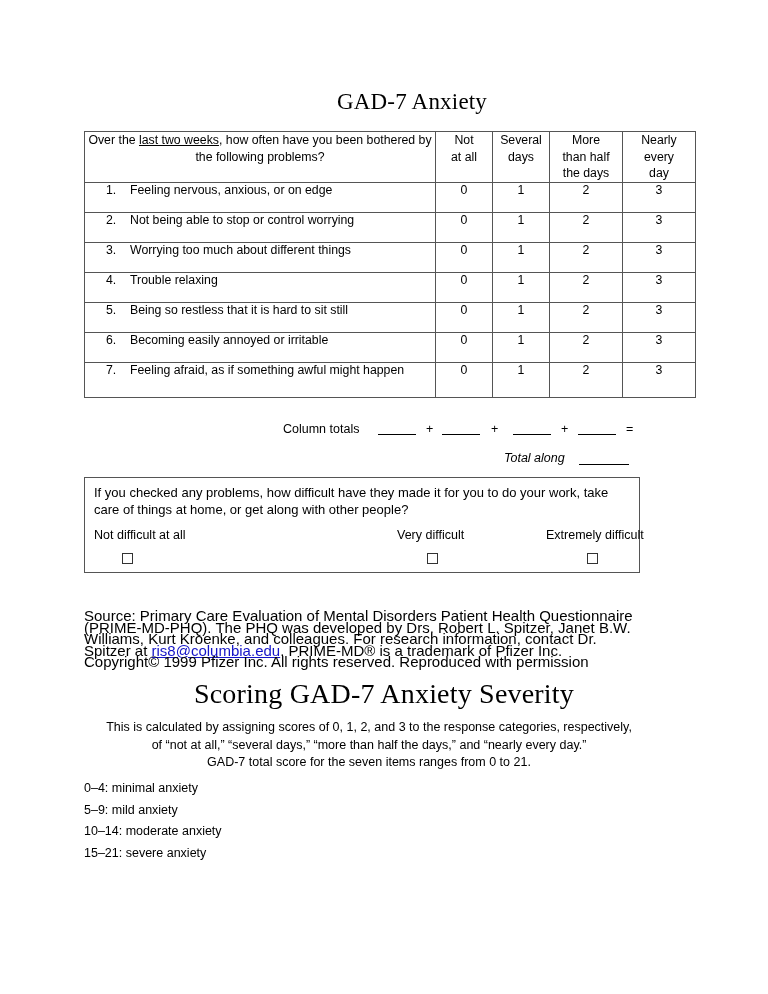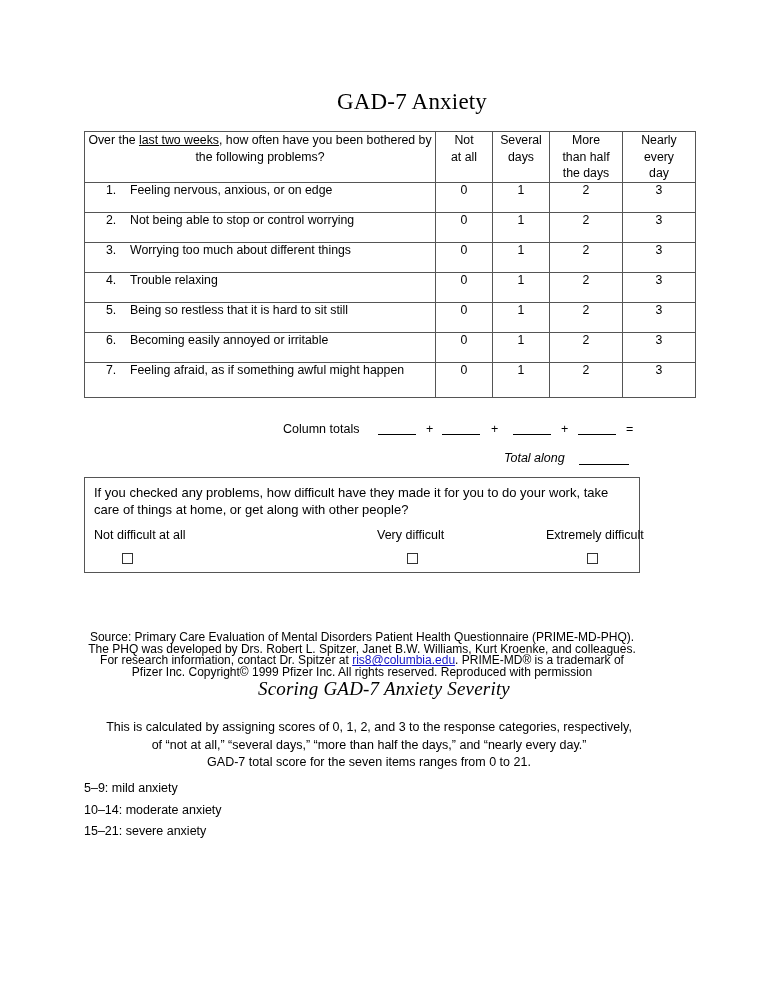--- a/index.html
+++ b/index.html
@@ -29,21 +29,21 @@
     position: absolute;
     left: 0;
     width: 768px;
     text-align: center;
     font-family: "Liberation Serif", serif;
     font-size: 23px;
     letter-spacing: 0.2px;
     color: #000;
   }
   #title-main { top: 89px; padding-left: 28px; }
-  #title-scoring { top: 678px; font-size: 19px; font-style: italic; }
+  #title-scoring { top: 678px; font-size: 28px; }
 
   
   .gad-table {
     position: absolute;
     left: 84px;
     top: 131px;
     width: 555px;
     border-collapse: collapse;
     table-layout: fixed;
   }
@@ -194,35 +194,34 @@
     height: 11px;
     border: 1px solid #333;
     background: #fff;
     margin-top: 11px;
     box-sizing: border-box;
   }
   #diff-opt-0 { left: 9px; }
   #diff-opt-0 .checkbox { margin-left: 28px; }
   #diff-opt-1 { left: 168px; }
   #diff-opt-1 .checkbox { margin-left: 38px; }
-  #diff-opt-2 { left: 292px; text-align: center; }
+  #diff-opt-2 { left: 312px; text-align: center; }
   #diff-opt-2 .checkbox { margin-left: 30px; }
   #diff-opt-3 { left: 425px; margin-left: 36px; }
   #diff-opt-3 .checkbox { margin-left: 41px; }
 
   
   #source-note {
     position: absolute;
     left: 84px;
-    top: 632px;
+    top: 610px;
     width: 556px;
-    font-size: 12px;
+    font-size: 15px;
     line-height: 11.6px;
     color: #000;
-    text-align: center;
   }
   #source-note a,
   #source-note .email-link {
     color: #1414c8;
     text-decoration: underline;
   }
 
   
   #scoring-paragraph {
     position: absolute;
@@ -414,18 +413,19 @@
 
   <div class="doc-title" id="title-scoring">Scoring GAD-7 Anxiety Severity</div>
 
   <div id="scoring-paragraph">
     <div>This is calculated by assigning scores of 0, 1, 2, and 3 to the response categories, respectively,</div>
     <div>of “not at all,” “several days,” “more than half the days,” and “nearly every day.”</div>
     <div>GAD-7 total score for the seven items ranges from 0 to 21.</div>
   </div>
 
   <div class="severity-list">
+    <div class="severity-item">0–4: minimal anxiety</div>
     <div class="severity-item">5–9: mild anxiety</div>
     <div class="severity-item">10–14: moderate anxiety</div>
     <div class="severity-item">15–21: severe anxiety</div>
   </div>
 
 </div>
 
 </body></html>

